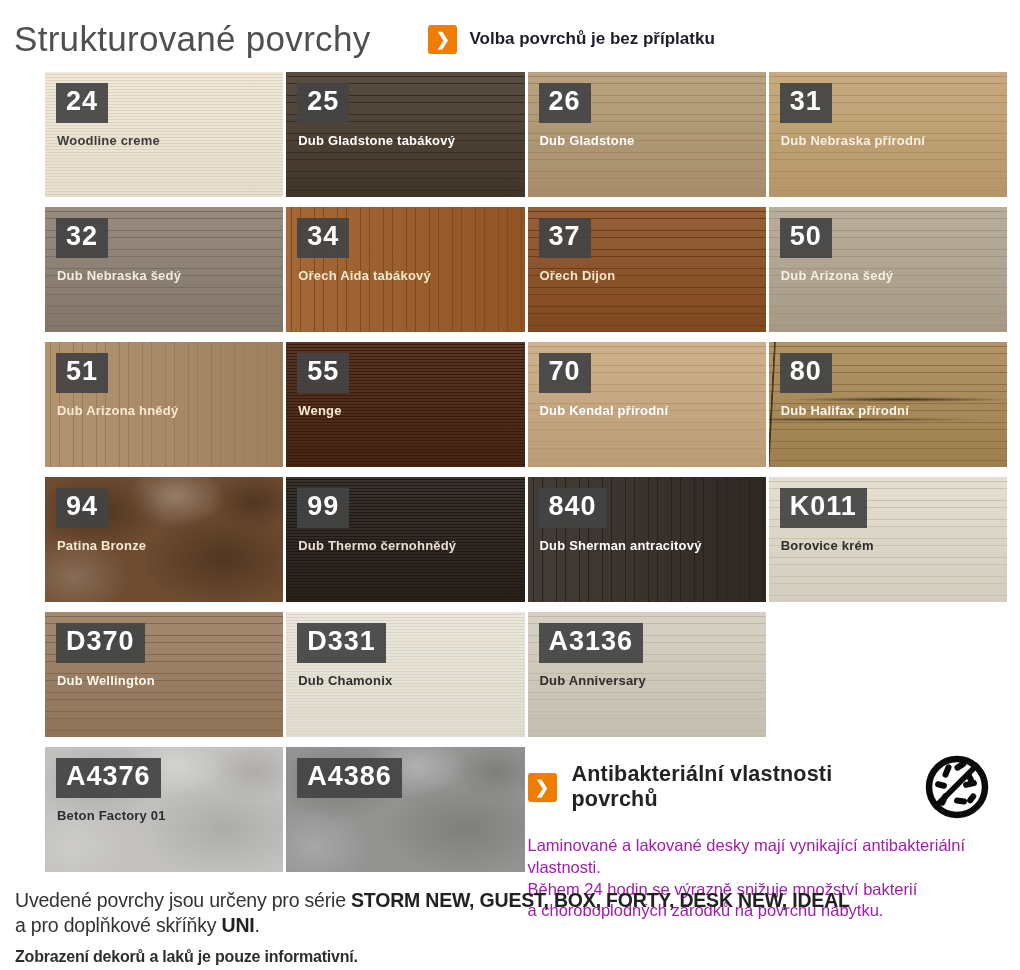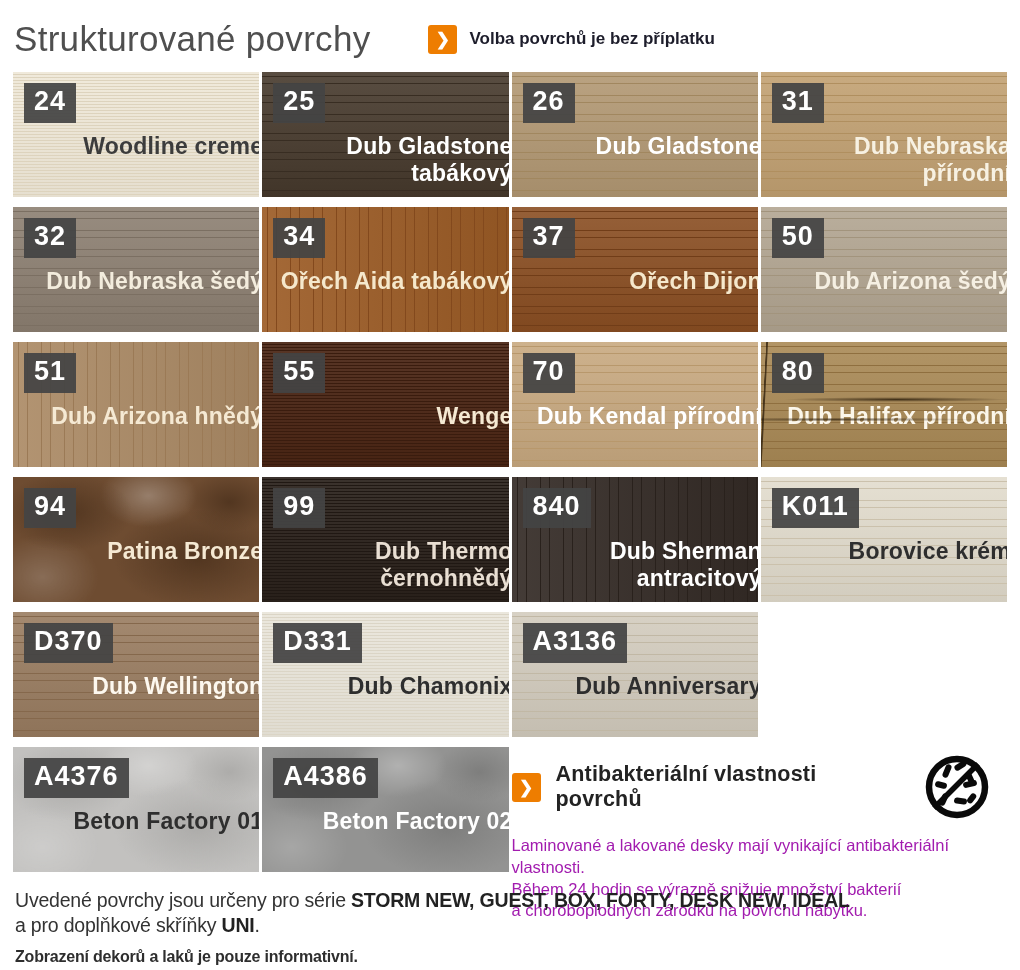--- a/index.html
+++ b/index.html
@@ -21,31 +21,32 @@
     display:inline-block; flex:0 0 auto;
   }
   .note-text { font-size:17px; font-weight:700; color:#1d1d2b; }
 
   
   .grid {
     display:grid;
     grid-template-columns:repeat(4,1fr);
     grid-auto-rows:125px;
     gap:10px 3px;
+    margin-left:32px;
   }
   .swatch { position:relative; background:var(--base,#ccc); overflow:hidden; }
   .code-badge {
     position:absolute; top:11px; left:11px;
     background:rgba(68,68,68,.93); color:#fff;
     font-size:27px; font-weight:600; letter-spacing:1px;
     padding:4px 10px 6px 10px; line-height:1.1;
   }
   .swatch-label {
-    position:absolute; top:61px; left:4px; width:100%;
-    text-align:right; font-size:23px; font-weight:600; letter-spacing:.2px;
+    position:absolute; top:61px; left:12px; width:100%;
+    text-align:left; font-size:13px; font-weight:600; letter-spacing:.2px;
     color:var(--label,#333);
   }
 
   
   .tex-h {
     background-image:
       repeating-linear-gradient(180deg, transparent 0 4px, var(--grain) 4px 5px, transparent 5px 11px, var(--grain) 11px 12px, transparent 12px 19px),
       linear-gradient(180deg, rgba(255,255,255,.10), rgba(0,0,0,.07));
     background-color:var(--base);
   }
@@ -186,21 +187,20 @@
         <div class="swatch-label">Dub Anniversary</div>
       </div>
       <div class="cell-empty"></div>
 
     <div class="swatch tex-stone" style="--base: #c2c1bf; --grain: #adacaa; --label: #2e2e2e;">
         <div class="code-badge">A4376</div>
         <div class="swatch-label">Beton Factory 01</div>
       </div>
       <div class="swatch tex-stone" style="--base: #939392; --grain: #7e7e7d; --label: #ffffff;">
         <div class="code-badge">A4386</div>
-        <div class="swatch-label">Beton Factory 02</div>
       </div>
       <div class="anti">
       <div class="anti-head">
         <span class="chev">❯</span>
         <span class="anti-title">Antibakteriální vlastnosti povrchů</span>
         <svg class="anti-icon" viewBox="0 0 72 72" aria-hidden="true">
           <g fill="#0a0a0a" stroke="none">
             <rect x="23" y="13" width="6" height="14" rx="3" transform="rotate(22 26 20)"></rect>
             <rect x="33" y="12" width="13" height="6" rx="3" transform="rotate(-32 39 15)"></rect>
             <rect x="46" y="21" width="6" height="12" rx="3" transform="rotate(-25 49 27)"></rect>

